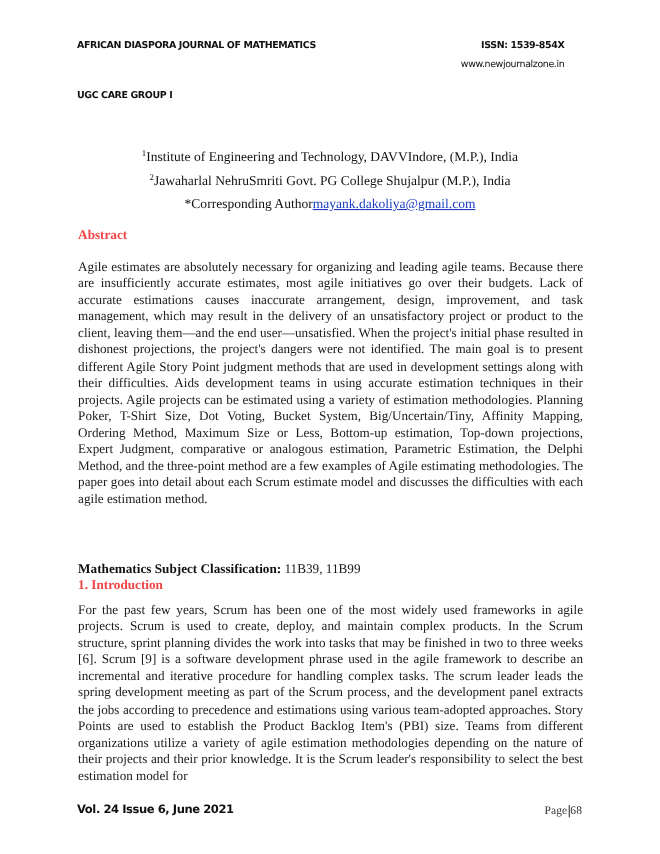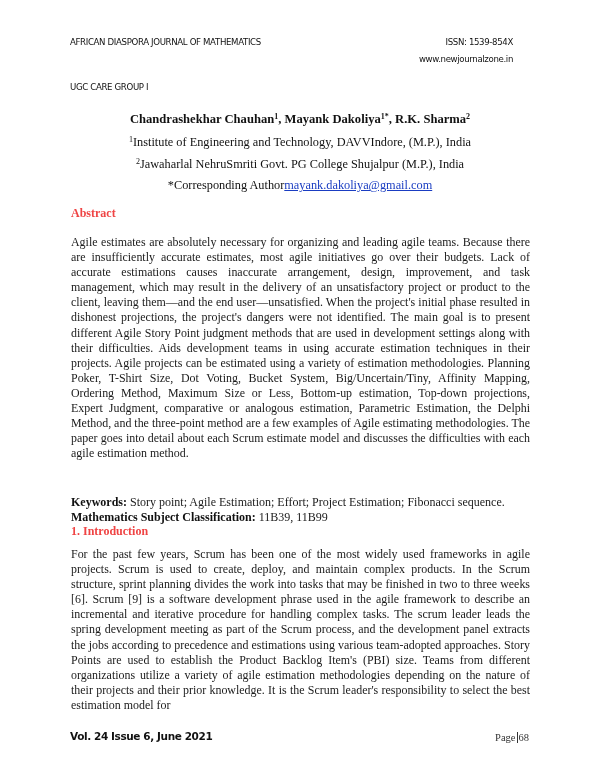--- a/index.html
+++ b/index.html
@@ -1,18 +1,18 @@
 <!DOCTYPE html>
 <html><head>
   <meta charset="utf-8">
   <style>
     html, body { margin: 0; padding: 0; background: #ffffff; }
     body { width: 600px; height: 776px; position: relative; overflow: hidden; color: #1a1a1a; }
     .page { position: absolute; left: 0; top: 0; width: 600px; height: 776px; }
-    .hdr { position: absolute; font-family: "DejaVu Sans", sans-serif; font-weight: normal; font-size: 8.6px; letter-spacing: -0.35px; color: #111; }
+    .hdr { position: absolute; font-family: "DejaVu Sans", sans-serif; font-weight: bold; font-size: 8.6px; letter-spacing: -0.35px; color: #111; }
     .hdr-left-1 { left: 70px; top: 37px; }
     .hdr-left-2 { left: 70px; top: 54px; margin-top: 28px; }
     .hdr-right-1 { right: 87px; top: 37px; }
     .hdr-right-2 { right: 87px; top: 54px; font-weight: normal; }
     .title { position: absolute; left: 0; width: 600px; top: 81px; text-align: center; font-family: "Liberation Serif", serif; font-weight: bold; font-size: 17.5px; color: #111; }
     .authors { position: absolute; left: 0; width: 600px; top: 112px; text-align: center; font-family: "Liberation Serif", serif; font-weight: bold; font-size: 12.6px; color: #111; }
     .authors sup { font-size: 8px; vertical-align: 4px; line-height: 0; }
     .affil { position: absolute; left: 0; width: 600px; text-align: center; font-family: "Liberation Serif", serif; font-size: 12.3px; color: #111; }
     .affil sup { font-size: 8px; vertical-align: 4px; line-height: 0; }
     .affil-1 { top: 135px; }
@@ -36,35 +36,31 @@
 <body>
 
 <div class="page">
 
   <div class="hdr hdr-left-1">AFRICAN DIASPORA JOURNAL OF MATHEMATICS</div>
   <div class="hdr hdr-left-2">UGC CARE GROUP I</div>
   <div class="hdr hdr-right-1">ISSN: 1539-854X</div>
   <div class="hdr hdr-right-2">www.newjournalzone.in</div>
 
 
-  <div class="authors">
-    <span>Chandrashekhar Chauhan</span><sup>1</sup><span>, </span><span>Mayank Dakoliya</span><sup>1*</sup><span>, </span><span>R.K. Sharma</span><sup>2</sup>
-  </div>
 
   <div class="affil affil-1"><sup>1</sup><span>Institute of Engineering and Technology, DAVVIndore, (M.P.), India</span></div>
   <div class="affil affil-2"><sup>2</sup><span>Jawaharlal NehruSmriti Govt. PG College Shujalpur (M.P.), India</span></div>
 
   <div class="affil corr"><span>*Corresponding Author</span><a>mayank.dakoliya@gmail.com</a></div>
 
   <div class="heading abstract-h">Abstract</div>
   <div class="body-text abstract-p">Agile estimates are absolutely necessary for organizing and leading agile teams. Because there are insufficiently accurate estimates, most agile initiatives go over their budgets. Lack of accurate estimations causes inaccurate arrangement, design, improvement, and task management, which may result in the delivery of an unsatisfactory project or product to the client, leaving them—and the end user—unsatisfied. When the project's initial phase resulted in dishonest projections, the project's dangers were not identified. The main goal is to present different Agile Story Point judgment methods that are used in development settings along with their difficulties. Aids development teams in using accurate estimation techniques in their projects. Agile projects can be estimated using a variety of estimation methodologies. Planning Poker, T-Shirt Size, Dot Voting, Bucket System, Big/Uncertain/Tiny, Affinity Mapping, Ordering Method, Maximum Size or Less, Bottom-up estimation, Top-down projections, Expert Judgment, comparative or analogous estimation, Parametric Estimation, the Delphi Method, and the three-point method are a few examples of Agile estimating methodologies. The paper goes into detail about each Scrum estimate model and discusses the difficulties with each agile estimation method.</div>
 
   <div class="msc"><b>Mathematics Subject Classification:</b><span> 11B39, 11B99</span></div>
 
-  <div class="kw"><b>Keywords:</b><span> Story point; Agile Estimation; Effort; Project Estimation; Fibonacci sequence.</span></div>
 
   <div class="heading intro-h">1. Introduction</div>
   <div class="body-text intro-p">For the past few years, Scrum has been one of the most widely used frameworks in agile projects. Scrum is used to create, deploy, and maintain complex products. In the Scrum structure, sprint planning divides the work into tasks that may be finished in two to three weeks [6]. Scrum [9] is a software development phrase used in the agile framework to describe an incremental and iterative procedure for handling complex tasks. The scrum leader leads the spring development meeting as part of the Scrum process, and the development panel extracts the jobs according to precedence and estimations using various team-adopted approaches. Story Points are used to establish the Product Backlog Item's (PBI) size. Teams from different organizations utilize a variety of agile estimation methodologies depending on the nature of their projects and their prior knowledge. It is the Scrum leader's responsibility to select the best estimation model for</div>
 
   <div class="footer-left">Vol. 24 Issue 6, June 2021</div>
   <div class="footer-right"><span>Page</span><span class="sep"></span><span>68</span></div>
 
 </div>
 
 </body></html>

